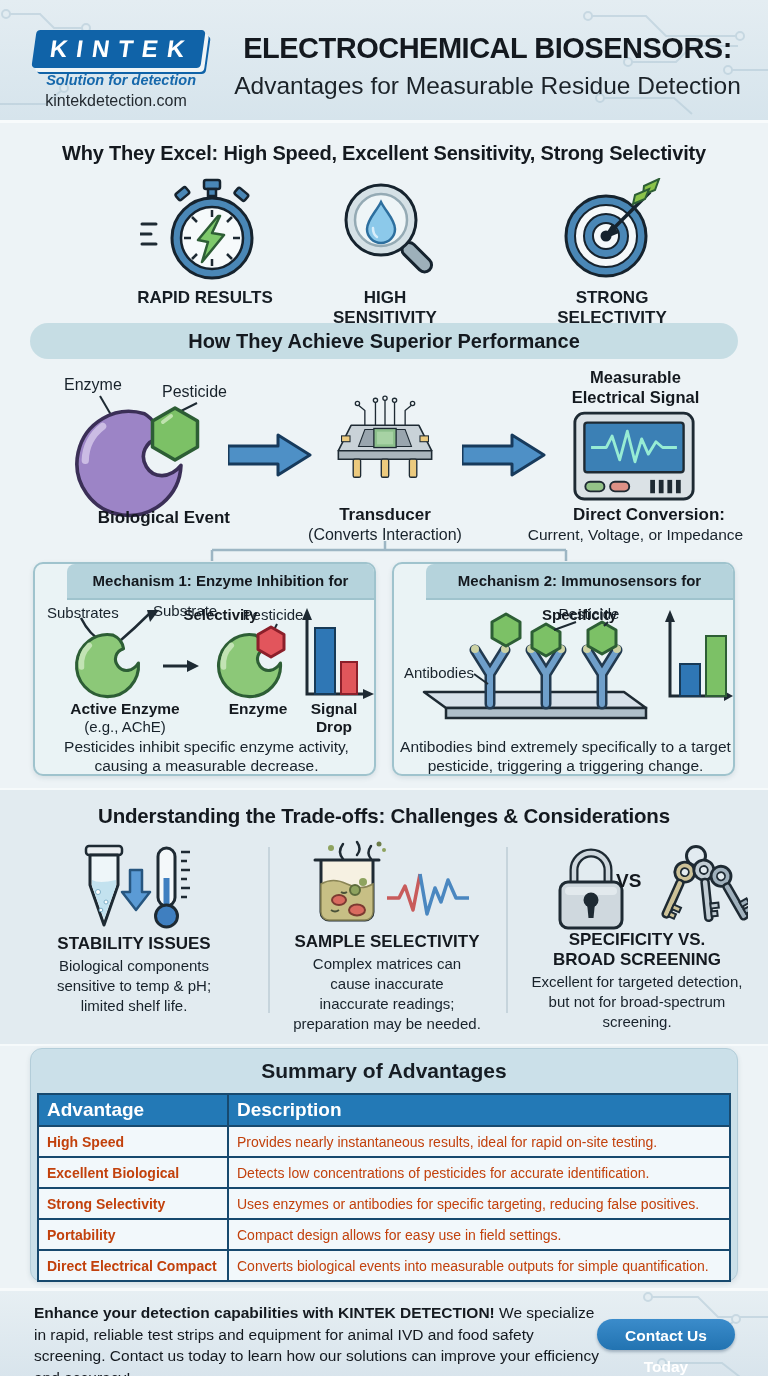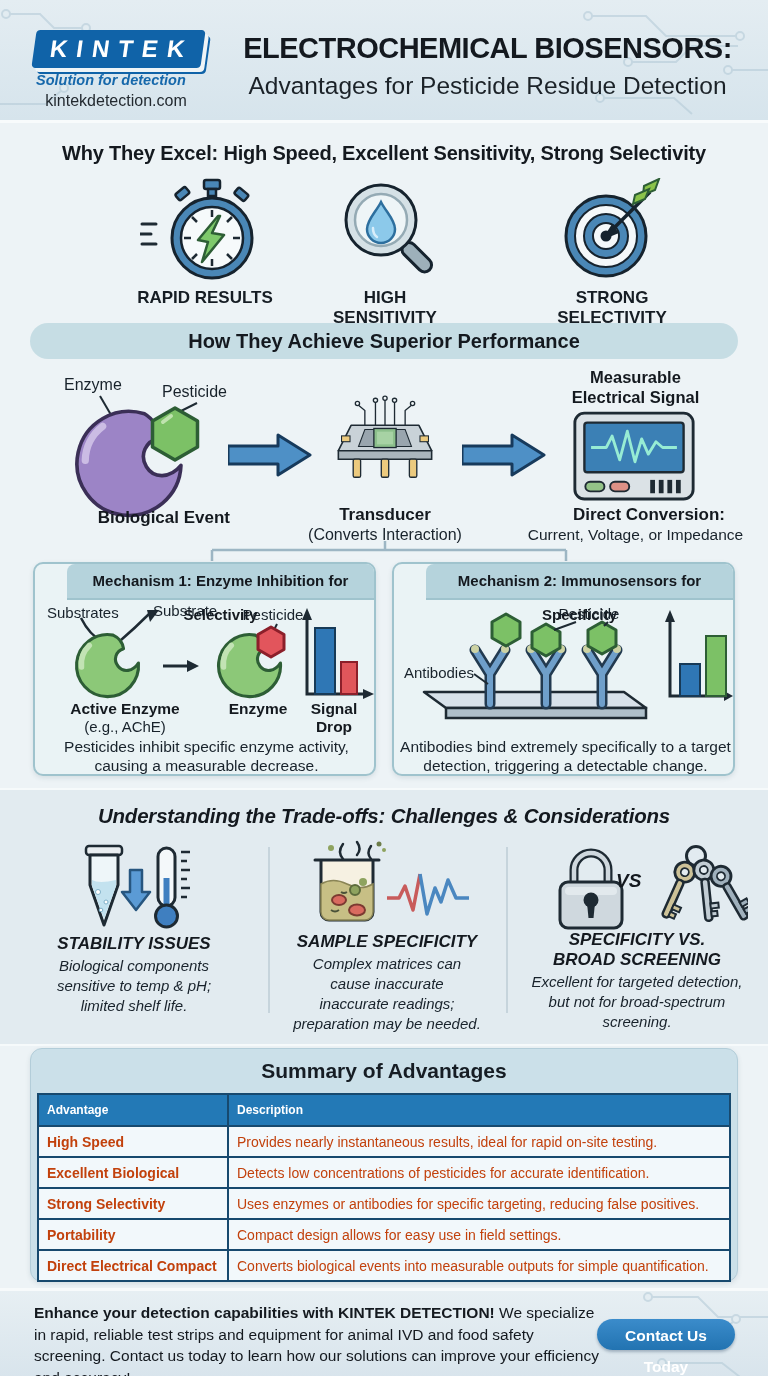--- a/index.html
+++ b/index.html
@@ -10,49 +10,49 @@
   .b{font-weight:bold;}
   .lbl{position:absolute;font-size:15px;color:#18222b;line-height:17px;}
   .cap{position:absolute;font-weight:bold;color:#14191f;}
   .header{position:absolute;top:0;left:0;width:768px;height:120px;
           background:linear-gradient(180deg,#e4edf2 0%,#d6e4ec 100%);
           border-bottom:3px solid #f8fbfc;}
   .logo-box{position:absolute;left:34px;top:30px;background:#1063a8;color:#fff;
             font-weight:bold;font-size:24px;letter-spacing:9px;padding:5px 10px 5px 16px;
             border-radius:4px;transform:skewX(-8deg);
             box-shadow:4px 4px 0 #eef4f7,6px 6px 0 #1063a8;}
-  .tagline{position:absolute;left:36px;top:72px;width:160px;text-align:left;
+  .tagline{position:absolute;left:36px;top:72px;width:160px;text-align:right;
            color:#1668ab;font-weight:bold;font-style:italic;font-size:14.5px;}
   .site{position:absolute;left:36px;top:92px;width:160px;text-align:center;
         color:#232a30;font-size:16px;}
   .title1{position:absolute;left:215px;top:32px;width:545px;text-align:center;
           font-weight:bold;font-size:29px;letter-spacing:-0.5px;color:#14191f;}
   .title2{position:absolute;left:215px;top:72px;width:545px;text-align:center;
           font-size:24.5px;color:#1b2228;}
   .sec-head{position:absolute;left:0;width:768px;text-align:center;font-weight:bold;
             color:#14191f;letter-spacing:-0.2px;}
   .banner{position:absolute;left:30px;top:323px;width:708px;height:36px;border-radius:18px;
           background:#c6dde4;text-align:center;font-weight:bold;font-size:20px;
           line-height:36px;color:#14191f;}
   .mech{position:absolute;top:562px;width:343px;height:214px;border:2px solid #9fc3cd;
         border-radius:10px;background:#eaf3f5;box-shadow:0 2px 5px rgba(40,70,90,.12);
         box-sizing:border-box;}
   .mech-h{height:34px;background:#b5d3dc;border-bottom:2px solid #9fc3cd;
           border-radius:8px 8px 0 0;text-align:center;font-weight:bold;font-size:15px;
           line-height:34px;color:#14191f;margin-left:32px;}
   .mech-body{position:relative;width:100%;height:176px;}
   .band{position:absolute;left:0;top:788px;width:768px;height:254px;background:#e2ebf0;
-        border-top:2px solid #f6fafb;border-bottom:2px solid #f6fafb;font-style:italic;}
+        border-top:2px solid #f6fafb;border-bottom:2px solid #f6fafb;}
   .divider{position:absolute;top:57px;width:2px;height:166px;background:#c6d4dc;}
   .panel{position:absolute;left:30px;top:1048px;width:708px;height:234px;border-radius:12px;
          background:#cbe0e9;border:1px solid #b3cdd9;box-shadow:0 2px 5px rgba(40,70,90,.12);
          box-sizing:border-box;}
   table.adv{position:absolute;left:6px;top:44px;width:694px;border-collapse:collapse;}
   table.adv th,table.adv td{border:2.5px solid #17496e;padding:4px 8px;text-align:left;}
-  table.adv th{background:#2379b6;color:#fff;font-size:12px;height:22px;}
+  table.adv th{background:#2379b6;color:#fff;font-size:19px;height:22px;}
   table.adv td{background:#f2f8fb;font-size:14px;height:21px;color:#c2410c;}
   td.k{font-weight:bold;font-size:14.5px;width:172px;}
   .footer{position:absolute;left:0;top:1288px;width:768px;height:88px;
           background:linear-gradient(180deg,#e7eff3,#d8e4ec);border-top:3px solid #f7fafb;}
   .ftext{position:absolute;left:34px;top:11px;width:565px;font-size:15.5px;
          line-height:21.5px;color:#14191f;}
   .cta{position:absolute;left:597px;top:28px;width:138px;height:31px;border-radius:17px;
        background:linear-gradient(180deg,#3b8ccb,#2273b1);color:#fff;font-weight:bold;
        font-size:15.5px;line-height:31px;text-align:center;border:none;cursor:pointer;
        box-shadow:0 2px 3px rgba(20,50,80,.3);font-family:"Liberation Sans",sans-serif;}
@@ -75,21 +75,21 @@
       <circle cx="628" cy="62" r="4" fill="#e3edf2"></circle>
     <path d="M600,98 h74 l18,16"></path>
       <circle cx="600" cy="98" r="4" fill="#e3edf2"></circle>
     <path d="M728,70 h40"></path>
       <circle cx="728" cy="70" r="4" fill="#e3edf2"></circle>
   </svg>
   <div class="logo-box">KINTEK</div>
   <div class="tagline">Solution for detection</div>
   <div class="site">kintekdetection.com</div>
   <div class="title1">ELECTROCHEMICAL BIOSENSORS:</div>
-  <div class="title2">Advantages for Pesticide Residue Detection</div>
+  <div class="title2">Advantages for Measurable Residue Detection</div>
 </div>
 
 <div class="sec-head" style="top:142px;font-size:20px;">Why They Excel: High Speed, Excellent Sensitivity, Strong Selectivity</div>
 
 <div class="abs" style="left:130px;top:178px;width:150px;">
   <svg style="margin:0 auto;" width="130" height="104" viewBox="0 0 130 104">
     <path d="M2,46 h14 M0,56 h11 M2,66 h14" stroke="#1e2a33" stroke-width="3" stroke-linecap="round"></path>
     <rect x="64" y="2" width="16" height="9" rx="2" fill="#4a87b6" stroke="#16232e" stroke-width="2.5"></rect>
     <rect x="68" y="11" width="8" height="7" fill="#4a87b6" stroke="#16232e" stroke-width="2.5"></rect>
     <rect x="36" y="12" width="13" height="8" rx="2" fill="#4a87b6" stroke="#16232e" stroke-width="2.5" transform="rotate(-40 42 16)"></rect>
@@ -273,21 +273,21 @@
       <path d="M80,74 L94,84" stroke="#1e2a33" stroke-width="2"></path>
       <path d="M276,20 V96 H332" stroke="#1e2a33" stroke-width="3" fill="none"></path>
       <polygon points="271,22 276,10 281,22" fill="#1e2a33"></polygon>
       <polygon points="330,91 339,96 330,101" fill="#1e2a33"></polygon>
       <rect x="286" y="64" width="20" height="32" fill="#2f77b5" stroke="#173a57" stroke-width="2"></rect>
       <rect x="312" y="36" width="20" height="60" fill="#7cc166" stroke="#2d5e35" stroke-width="2"></rect>
     </svg>
     <div class="lbl c" style="left:150px;top:5px;width:90px;">Pesticide</div>
     <div class="lbl" style="left:10px;top:64px;">Antibodies</div>
     <div class="lbl c" style="left:4px;top:138px;width:335px;font-size:15.5px;">Antibodies bind extremely specifically to a target</div>
-    <div class="lbl c" style="left:4px;top:157px;width:335px;font-size:15.5px;">detection, triggering a detectable change.</div>
+    <div class="lbl c" style="left:4px;top:157px;width:335px;font-size:15.5px;">pesticide, triggering a triggering change.</div>
   </div>
 </div>
 
 <div class="band">
   <div class="sec-head" style="top:14px;font-size:20.5px;">Understanding the Trade-offs: Challenges &amp; Considerations</div>
   <div class="divider" style="left:268px;"></div>
   <div class="divider" style="left:506px;"></div>
 
   <svg class="abs" style="left:70px;top:54px;" width="130" height="92" viewBox="0 0 130 92">
     <rect x="16" y="2" width="36" height="9" rx="3" fill="#e9eef1" stroke="#1e2a33" stroke-width="2.5"></rect>
@@ -350,21 +350,21 @@
       <rect x="201" y="74" width="6" height="5" fill="#9fb0bc" stroke="#1e2a33" stroke-width="2"></rect>
     </g>
   </svg>
   <div class="cap" style="left:616px;top:80px;font-size:19px;">VS</div>
 
   <div class="cap c" style="left:24px;top:144px;width:220px;font-size:17px;">STABILITY ISSUES</div>
   <div class="lbl c" style="left:24px;top:167px;width:220px;">Biological components</div>
   <div class="lbl c" style="left:24px;top:187px;width:220px;">sensitive to temp &amp; pH;</div>
   <div class="lbl c" style="left:24px;top:207px;width:220px;">limited shelf life.</div>
 
-  <div class="cap c" style="left:277px;top:142px;width:220px;font-size:17px;">SAMPLE SPECIFICITY</div>
+  <div class="cap c" style="left:277px;top:142px;width:220px;font-size:17px;">SAMPLE SELECTIVITY</div>
   <div class="lbl c" style="left:277px;top:165px;width:220px;">Complex matrices can</div>
   <div class="lbl c" style="left:277px;top:185px;width:220px;">cause inaccurate</div>
   <div class="lbl c" style="left:277px;top:205px;width:220px;">inaccurate readings;</div>
   <div class="lbl c" style="left:277px;top:225px;width:220px;">preparation may be needed.</div>
 
   <div class="cap c" style="left:522px;top:140px;width:230px;font-size:17px;">SPECIFICITY VS.</div>
   <div class="cap c" style="left:522px;top:160px;width:230px;font-size:17px;">BROAD SCREENING</div>
   <div class="lbl c" style="left:518px;top:183px;width:238px;">Excellent for targeted detection,</div>
   <div class="lbl c" style="left:518px;top:203px;width:238px;">but not for broad-spectrum</div>
   <div class="lbl c" style="left:518px;top:223px;width:238px;">screening.</div>

